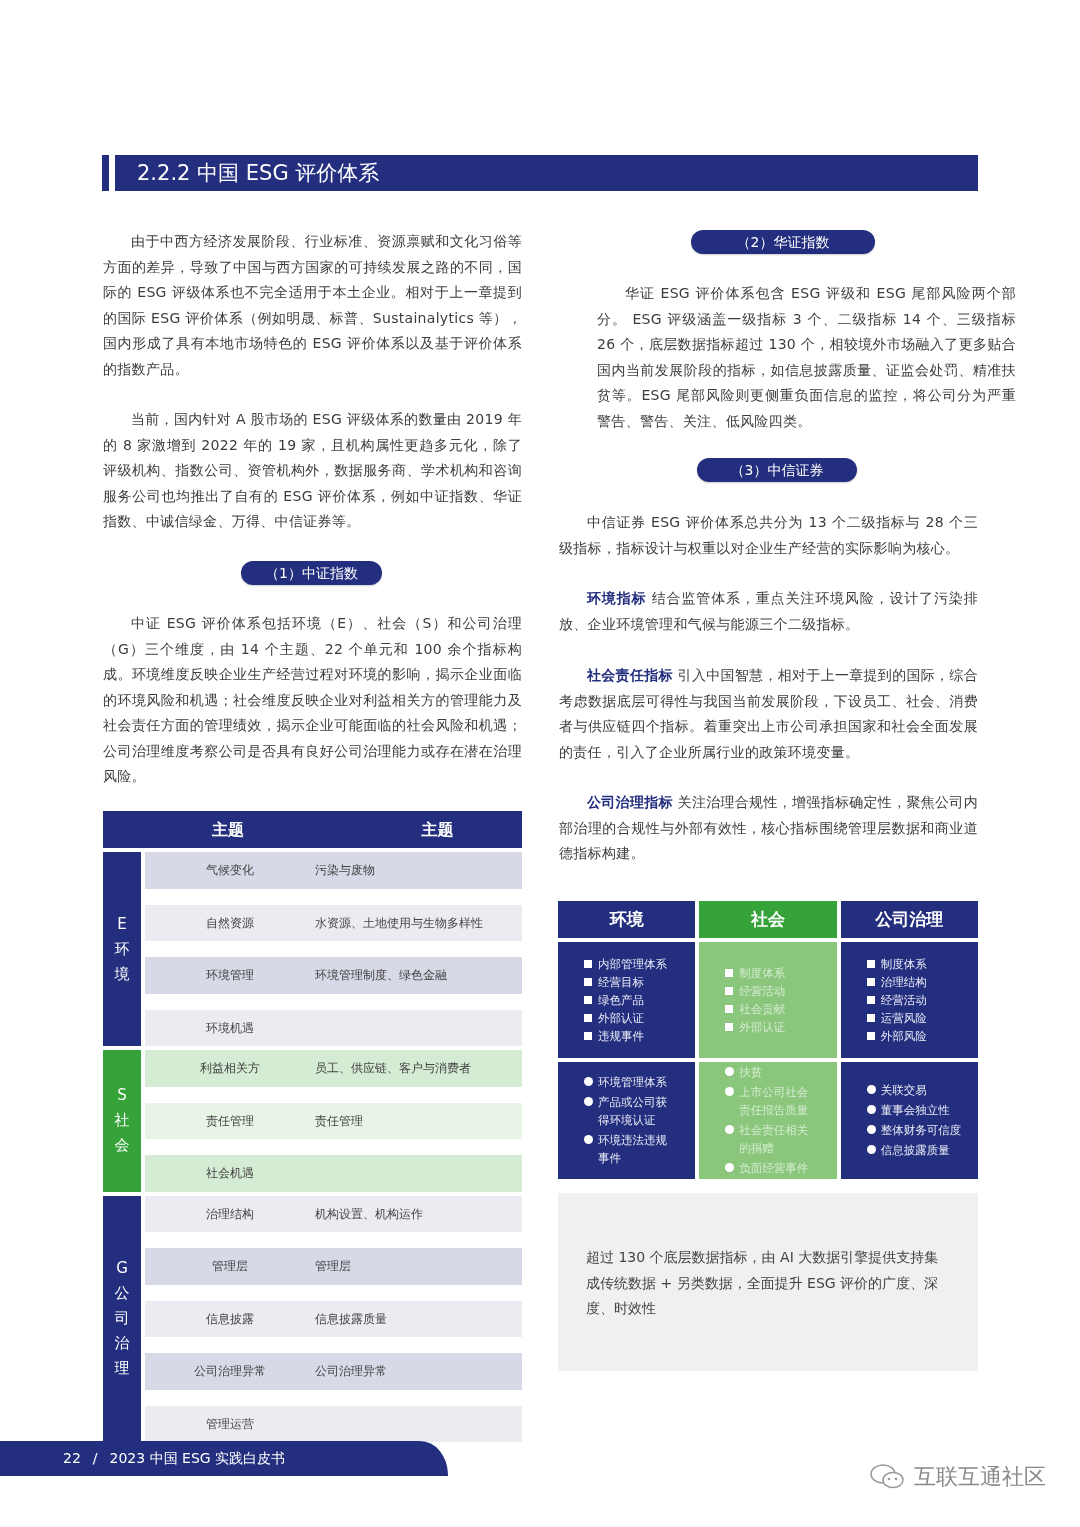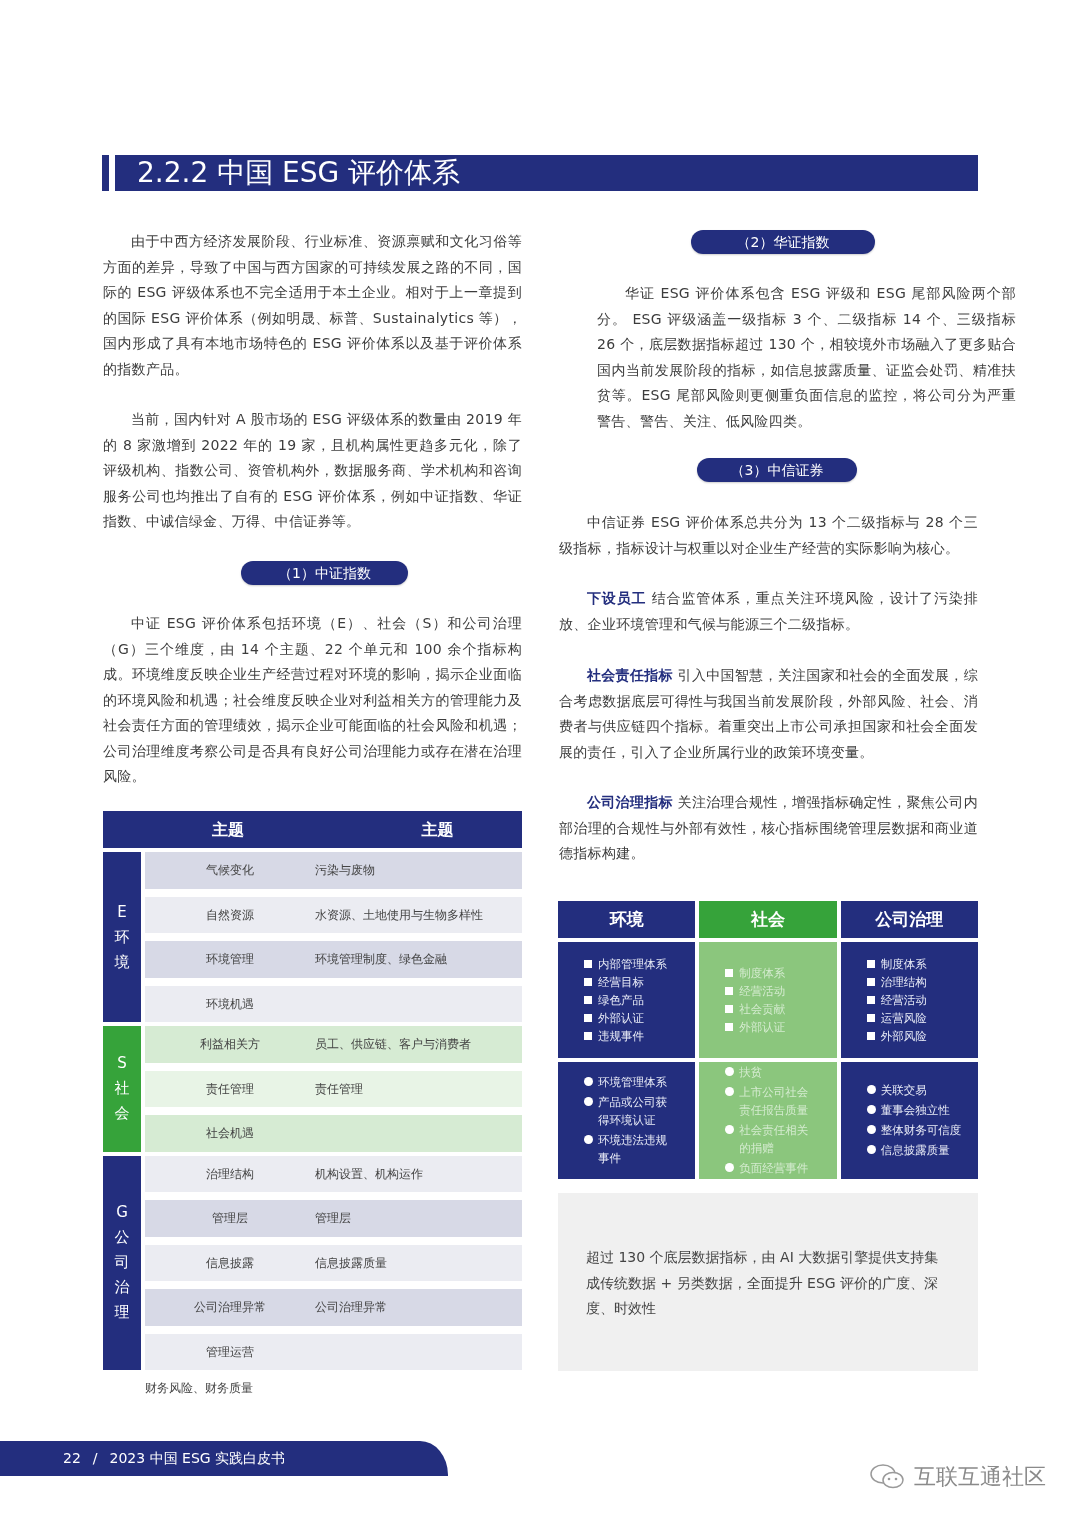--- a/index.html
+++ b/index.html
@@ -1,36 +1,36 @@
 <!DOCTYPE html>
 <html><head>
 <meta charset="utf-8">
 <style>
   * { box-sizing: border-box; margin: 0; padding: 0; }
   html, body { width: 1080px; height: 1527px; background: #ffffff; overflow: hidden; }
   body { position: relative; font-family: "DejaVu Sans", "Liberation Sans", sans-serif; color: #333; }
 
   .section-bar { position: absolute; left: 102px; top: 155px; width: 876px; height: 36px; }
   .section-bar .tick { position: absolute; left: 0; top: 0; width: 7px; height: 36px; background: #232e7e; }
-  .section-bar .band { position: absolute; left: 13px; top: 0; right: 0; height: 36px; background: #232e7e; color: #fff; font-size: 28px; line-height: 36px; padding-left: 22px; }
+  .section-bar .band { position: absolute; left: 13px; top: 0; right: 0; height: 36px; background: #232e7e; color: #fff; font-size: 21px; line-height: 36px; padding-left: 22px; }
 
   .para { position: absolute; font-size: 14px; line-height: 25.5px; color: #3c3c3c; text-align: justify; text-indent: 2em; letter-spacing: 0.3px; }
   .para .bold { color: #232e7e; font-weight: bold; }
 
   .pill { position: absolute; height: 24px; border-radius: 12px; background: #232e7e; color: #fff; font-size: 14px; line-height: 24px; text-align: center; box-shadow: 0 1px 2px rgba(0,0,0,0.2); }
 
   
   .esg-table { position: absolute; left: 103px; top: 811px; width: 419px; }
   .esg-table .thead { height: 37px; background: #232e7e; display: flex; color: #fff; font-size: 16px; font-weight: bold; line-height: 37px; }
   .esg-table .thead .h1 { width: 250px; text-align: center; padding-left: 0; }
   .esg-table .thead .h2 { flex: 1; text-align: center; }
   .group { position: relative; margin-top: 4px; display: flex; }
   .group .label { width: 38px; color: #fff; font-size: 15px; display: flex; flex-direction: column; align-items: center; justify-content: center; line-height: 25px; }
   .group .rows { flex: 1; margin-left: 4px; }
-  .row { height: 36.5px; display: flex; font-size: 12px; color: #444; line-height: 36.5px; margin-bottom: 8px; }
+  .row { height: 36.5px; display: flex; font-size: 12px; color: #444; line-height: 36.5px; margin-bottom: 16px; }
   .row:last-child { margin-bottom: 0; flex-direction: column; }
   .row .c1 { width: 170px; text-align: center; }
   .row .c2 { flex: 1; text-align: left; }
   .g-e .label, .g-g .label { background: #232e7e; }
   .g-s .label { background: #36a33a; }
   .g-e .row:nth-child(odd), .g-g .row:nth-child(even) { background: #d7d9e6; }
   .g-e .row:nth-child(even), .g-g .row:nth-child(odd) { background: #ebecf2; }
   .g-s .row:nth-child(odd) { background: #d6ebd3; }
   .g-s .row:nth-child(even) { background: #e8f4e6; }
 
@@ -60,21 +60,21 @@
 </head>
 <body>
 
 <div class="section-bar">
   <div class="tick"></div>
   <div class="band">2.2.2 中国 ESG 评价体系</div>
 </div>
 
 <p class="para" style="left:103px; top:229px; width:419px;">由于中西方经济发展阶段、行业标准、资源禀赋和文化习俗等方面的差异，导致了中国与西方国家的可持续发展之路的不同，国际的 ESG 评级体系也不完全适用于本土企业。相对于上一章提到的国际 ESG 评价体系（例如明晟、标普、Sustainalytics 等），国内形成了具有本地市场特色的 ESG 评价体系以及基于评价体系的指数产品。</p>
 <p class="para" style="left:103px; top:407px; width:419px;">当前，国内针对 A 股市场的 ESG 评级体系的数量由 2019 年的 8 家激增到 2022 年的 19 家，且机构属性更趋多元化，除了评级机构、指数公司、资管机构外，数据服务商、学术机构和咨询服务公司也均推出了自有的 ESG 评价体系，例如中证指数、华证指数、中诚信绿金、万得、中信证券等。</p>
-<div class="pill" style="left:241px; top:561px; width:167px;">（1）中证指数</div>
+<div class="pill" style="left:241px; top:561px; width:141px;">（1）中证指数</div>
 <p class="para" style="left:103px; top:611px; width:419px;">中证 ESG 评价体系包括环境（E）、社会（S）和公司治理（G）三个维度，由 14 个主题、22 个单元和 100 余个指标构成。环境维度反映企业生产经营过程对环境的影响，揭示企业面临的环境风险和机遇；社会维度反映企业对利益相关方的管理能力及社会责任方面的管理绩效，揭示企业可能面临的社会风险和机遇；公司治理维度考察公司是否具有良好公司治理能力或存在潜在治理风险。</p>
 
 <div class="esg-table">
   <div class="thead">
     <div class="h1" style="padding-left:0; width:250px;">主题</div>
     <div class="h2">主题</div>
   </div>
 
   <div class="group g-e">
     <div class="label">
@@ -154,22 +154,22 @@
           <span class="c2">财务风险、财务质量</span>
         </div>
     </div>
   </div>
 </div>
 
 <div class="pill" style="left:691px; top:230px; width:184px;">（2）华证指数</div>
 <p class="para" style="left:559px; top:281px; width:419px;margin-left:38px;">华证 ESG 评价体系包含 ESG 评级和 ESG 尾部风险两个部分。 ESG 评级涵盖一级指标 3 个、二级指标 14 个、三级指标 26 个，底层数据指标超过 130 个，相较境外市场融入了更多贴合国内当前发展阶段的指标，如信息披露质量、证监会处罚、精准扶贫等。ESG 尾部风险则更侧重负面信息的监控，将公司分为严重警告、警告、关注、低风险四类。</p>
 <div class="pill" style="left:697px; top:458px; width:160px;">（3）中信证券</div>
 <p class="para" style="left:559px; top:510px; width:419px;">中信证券 ESG 评价体系总共分为 13 个二级指标与 28 个三级指标，指标设计与权重以对企业生产经营的实际影响为核心。</p>
-<p class="para" style="left:559px; top:586px; width:419px;"><span class="bold">下设员工</span><span> 结合监管体系，重点关注环境风险，设计了污染排放、企业环境管理和气候与能源三个二级指标。</span></p>
-<p class="para" style="left:559px; top:663px; width:419px;"><span class="bold">社会责任指标</span><span> 引入中国智慧，关注国家和社会的全面发展，综合考虑数据底层可得性与我国当前发展阶段，外部风险、社会、消费者与供应链四个指标。着重突出上市公司承担国家和社会全面发展的责任，引入了企业所属行业的政策环境变量。</span></p>
+<p class="para" style="left:559px; top:586px; width:419px;"><span class="bold">环境指标</span><span> 结合监管体系，重点关注环境风险，设计了污染排放、企业环境管理和气候与能源三个二级指标。</span></p>
+<p class="para" style="left:559px; top:663px; width:419px;"><span class="bold">社会责任指标</span><span> 引入中国智慧，相对于上一章提到的国际，综合考虑数据底层可得性与我国当前发展阶段，下设员工、社会、消费者与供应链四个指标。着重突出上市公司承担国家和社会全面发展的责任，引入了企业所属行业的政策环境变量。</span></p>
 <p class="para" style="left:559px; top:790px; width:419px;"><span class="bold">公司治理指标</span><span> 关注治理合规性，增强指标确定性，聚焦公司内部治理的合规性与外部有效性，核心指标围绕管理层数据和商业道德指标构建。</span></p>
 
 <div class="grid">
   <div class="hdr">
     <div class="col-blue">环境</div>
     <div class="col-green-h">社会</div>
     <div class="col-blue">公司治理</div>
   </div>
   <div class="cells" style="height:116px;">
     <div class="cell sq col-blue">

